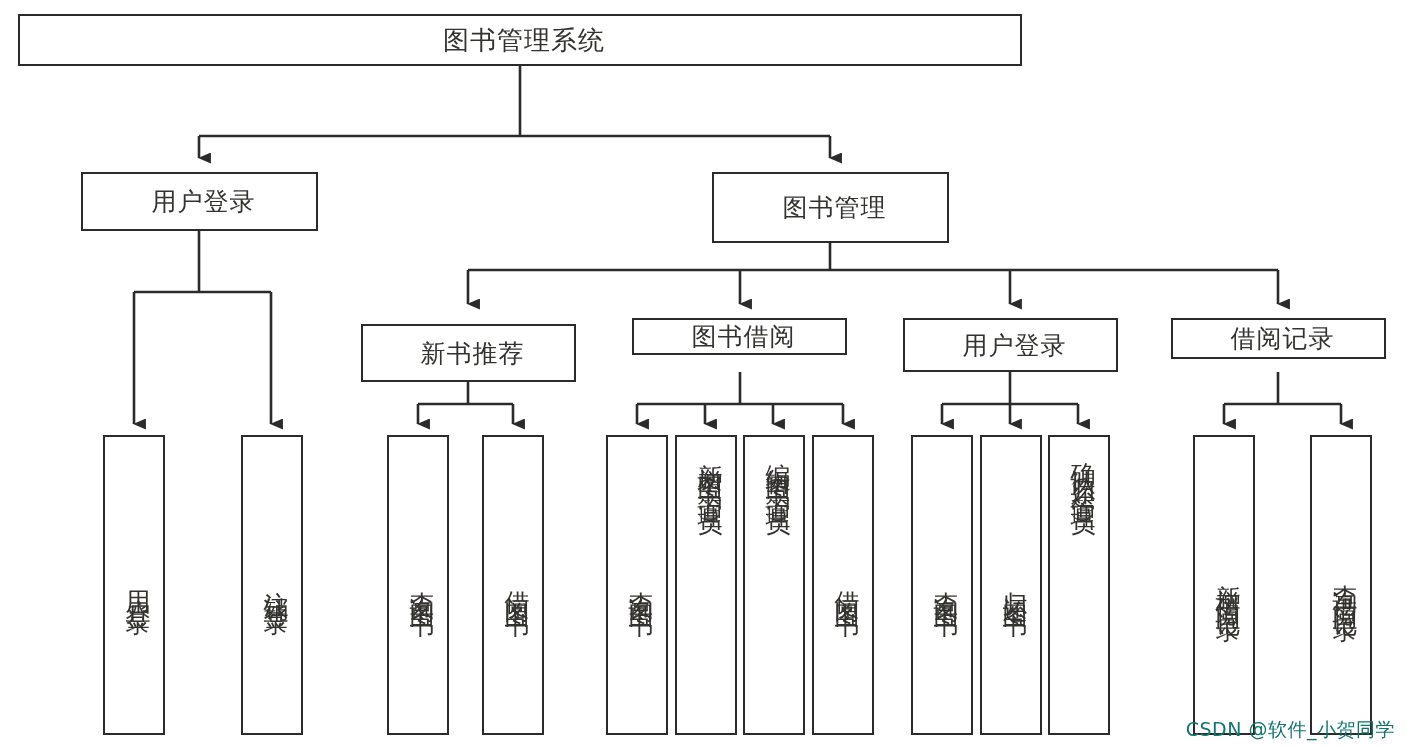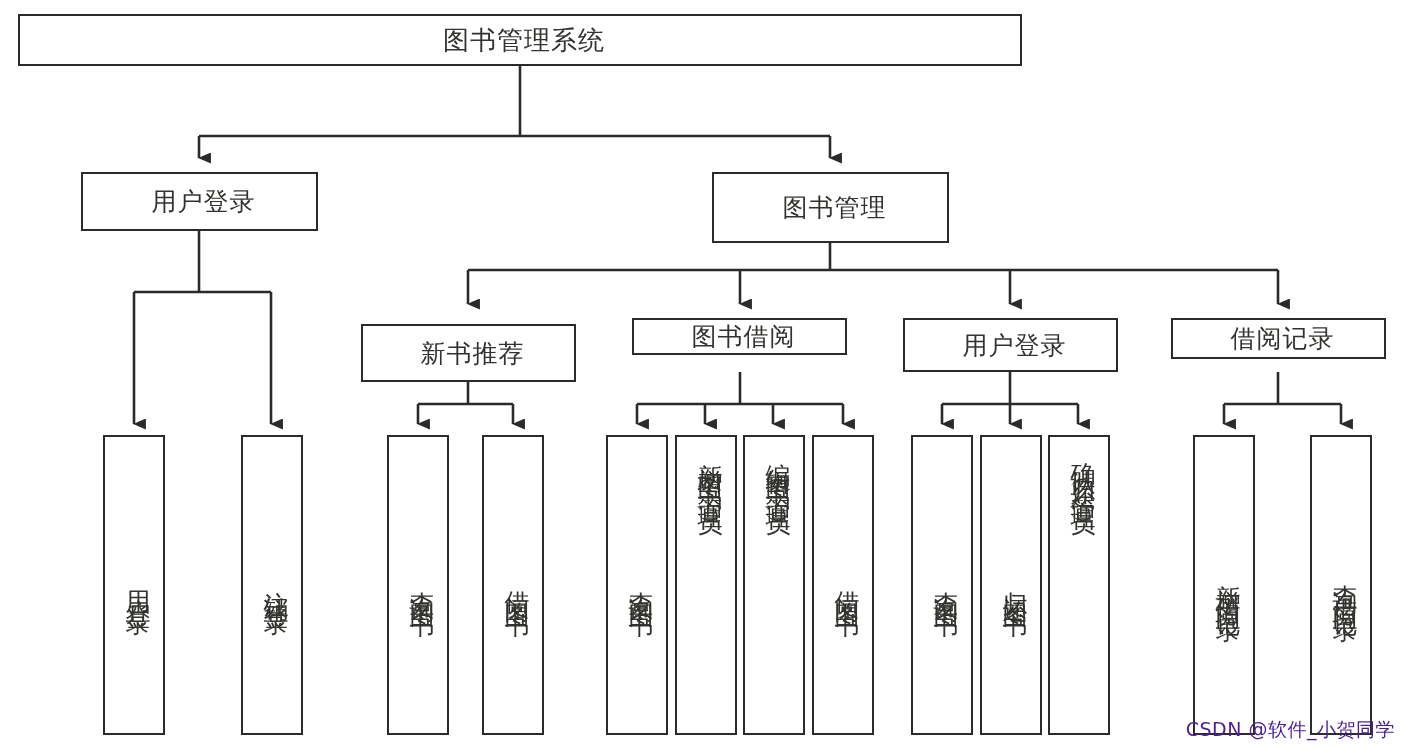--- a/index.html
+++ b/index.html
@@ -70,21 +70,21 @@
     align-items: flex-start;
   }
   .node.vert.topped .vert-text {
     margin-top: 6px;
   }
   #watermark {
     position: absolute;
     right: 10px;
     bottom: 4px;
     font-size: 19px;
-    color: #4c1d95;
+    color: #0f766e;
     white-space: nowrap;
     z-index: 3;
     letter-spacing: 0.5px;
   }
 </style>
 </head>
 <body>
 
 <div id="diagram-root">
 

